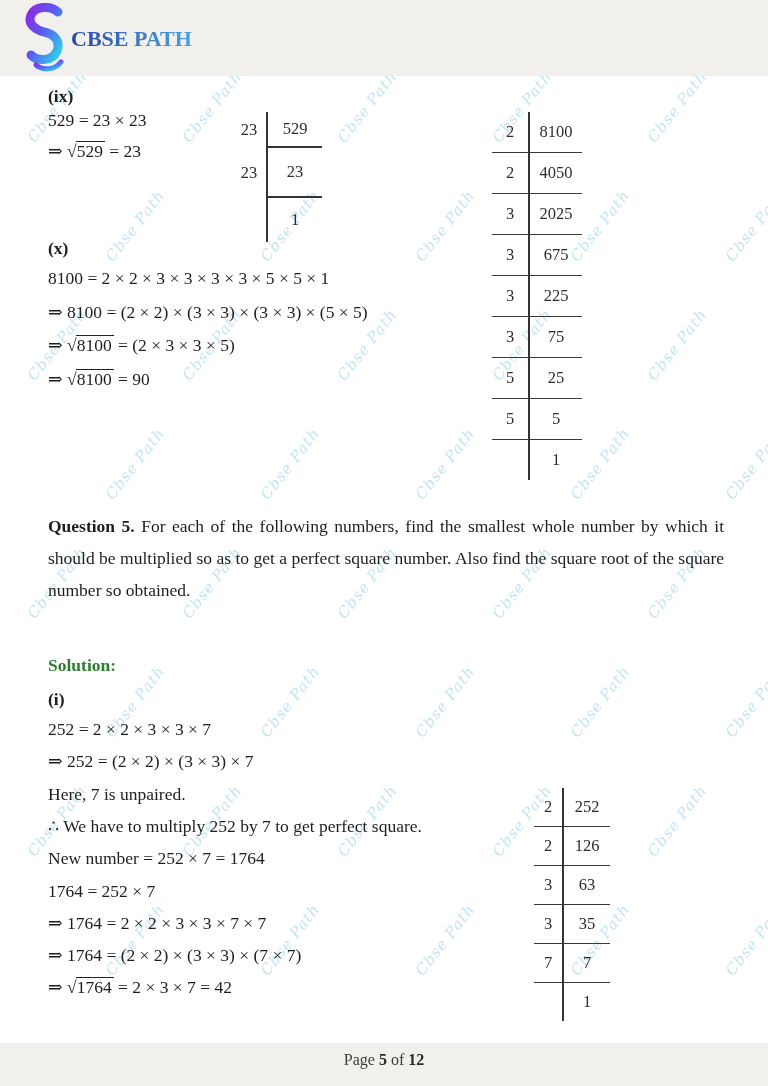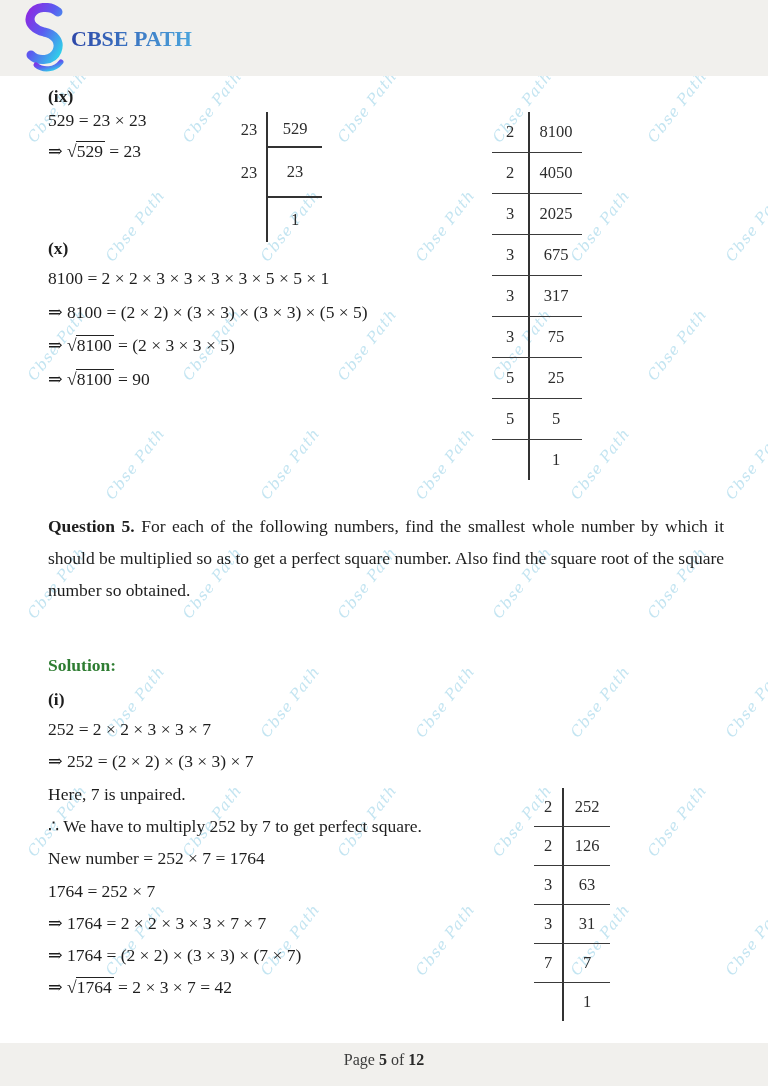--- a/index.html
+++ b/index.html
@@ -161,21 +161,21 @@
     <div class="trow">
         <div class="dcell">3</div>
         <div class="vcell">2025</div>
       </div>
     <div class="trow">
         <div class="dcell">3</div>
         <div class="vcell">675</div>
       </div>
     <div class="trow">
         <div class="dcell">3</div>
-        <div class="vcell">317</div>
+        <div class="vcell">225</div>
       </div>
     <div class="trow">
         <div class="dcell">3</div>
         <div class="vcell">75</div>
       </div>
     <div class="trow">
         <div class="dcell">5</div>
         <div class="vcell">25</div>
       </div>
     <div class="trow">
@@ -216,21 +216,21 @@
     <div class="trow">
         <div class="dcell">2</div>
         <div class="vcell">126</div>
       </div>
     <div class="trow">
         <div class="dcell">3</div>
         <div class="vcell">63</div>
       </div>
     <div class="trow">
         <div class="dcell">3</div>
-        <div class="vcell">31</div>
+        <div class="vcell">35</div>
       </div>
     <div class="trow">
         <div class="dcell">7</div>
         <div class="vcell">7</div>
       </div>
     <div class="trow">
         <div class="dcell"></div>
         <div class="vcell">1</div>
       </div>
   </div>

